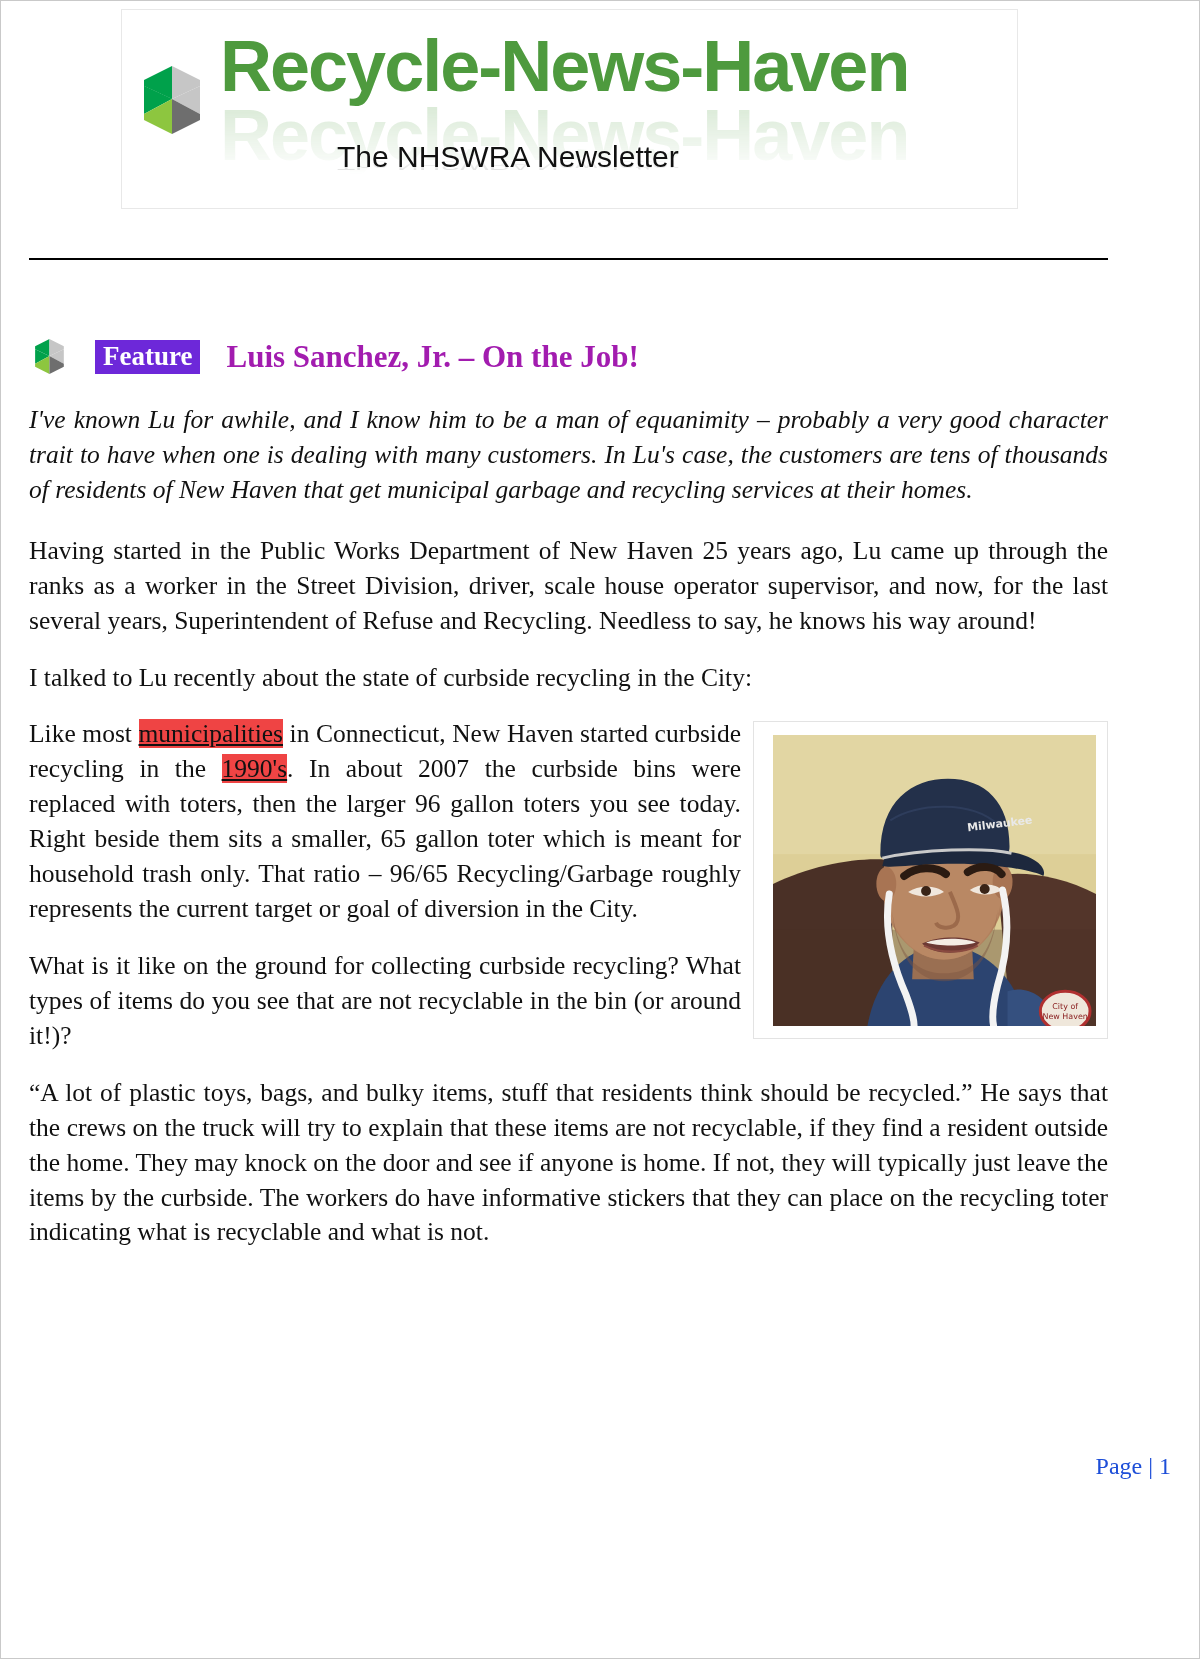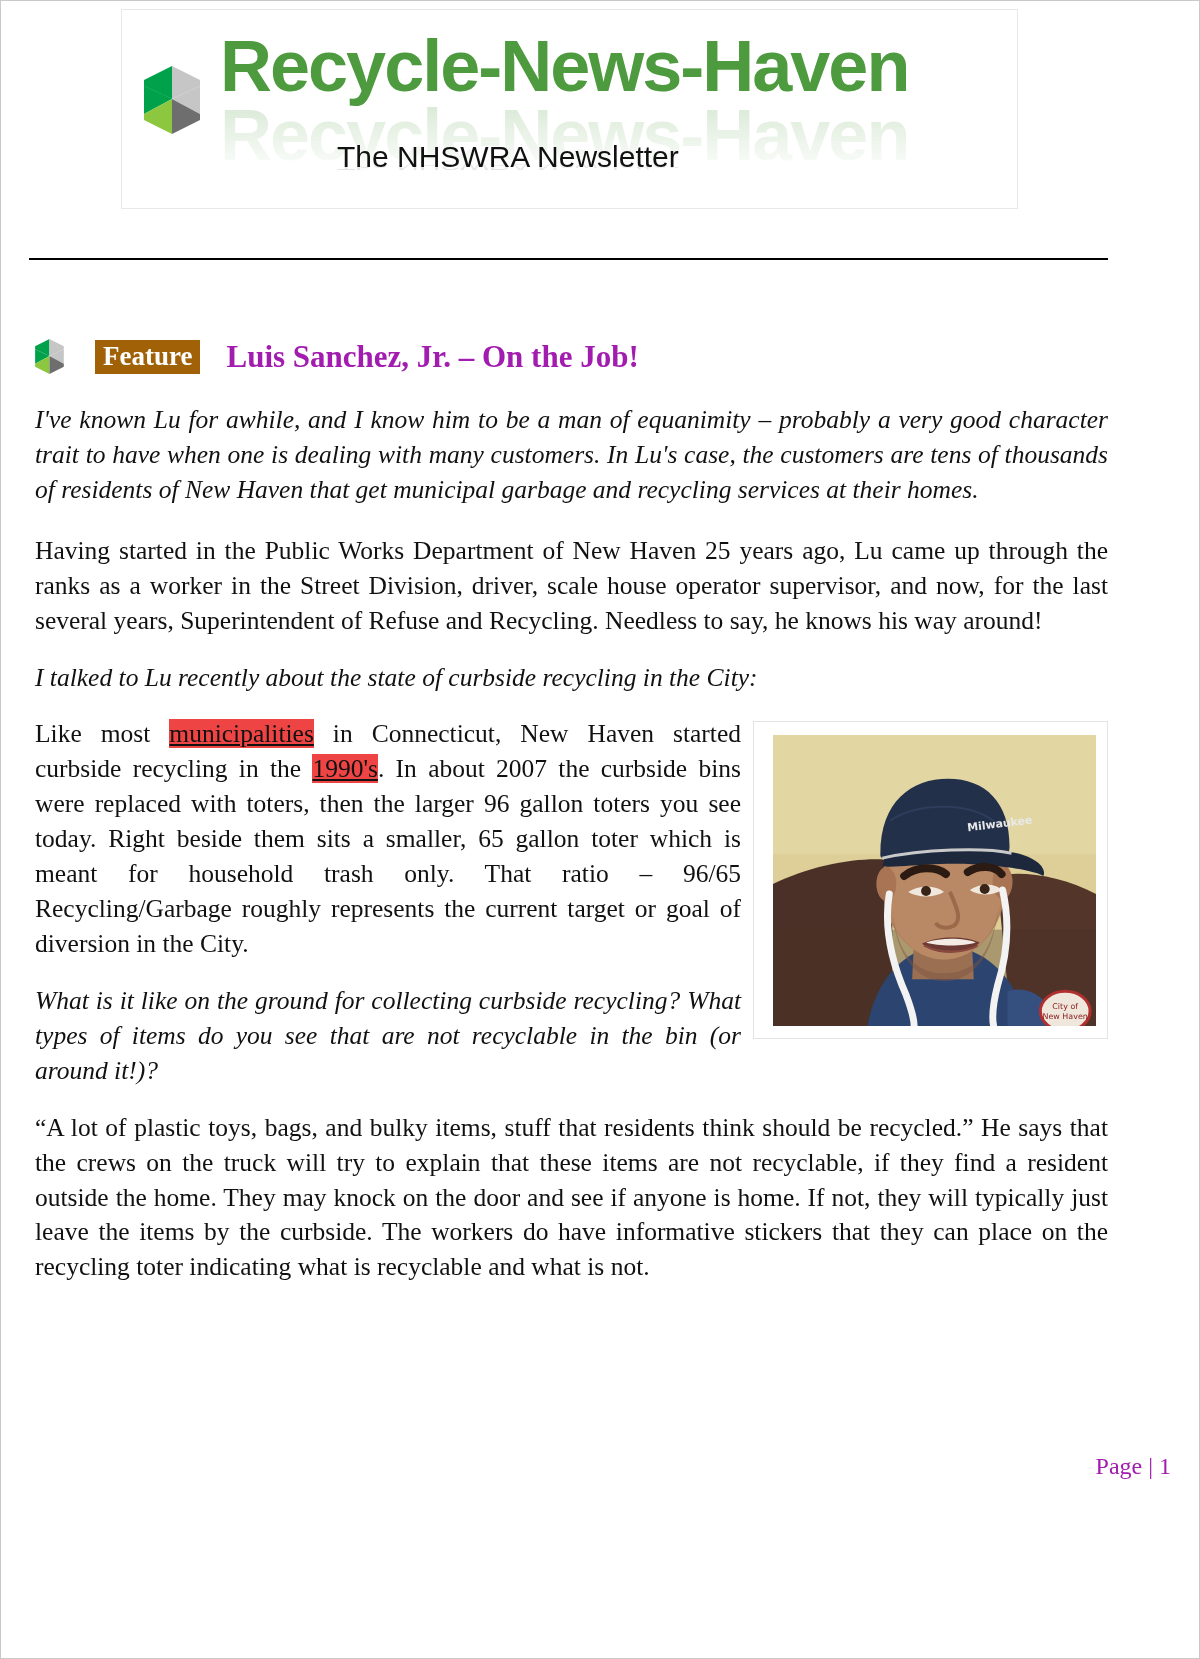--- a/index.html
+++ b/index.html
@@ -121,45 +121,44 @@
     align-items: center;
     margin-bottom: 26px;
   }
   .feature-logo {
     width: 44px;
     height: 40px;
     flex: 0 0 auto;
     margin-right: 22px;
   }
   .feature-tag {
-    background: #a16207;
+    background: #6d28d9;
     color: #ffffff;
     font-weight: bold;
     font-size: 27px;
     line-height: 1.05;
     padding: 2px 8px 3px 8px;
     white-space: nowrap;
   }
   .feature-title {
     font-weight: bold;
     font-size: 31px;
     color: #a21caf;
     margin-left: 26px;
     white-space: nowrap;
   }
 
   p.body {
     font-size: 25.5px;
     line-height: 1.37;
     color: #111111;
     text-align: justify;
-    margin: 0 0 22px 6px;
+    margin: 0 0 22px 0;
   }
   p.body.italic {
-    font-style: italic;
   }
   p.body.lead {
     font-style: italic;
     margin-bottom: 26px;
   }
   p.last { margin-bottom: 0; }
 
   .hl { background: #ef4444; text-decoration: underline; }
 
   
@@ -182,21 +181,21 @@
     background: #d9c88a;
   }
   .photo svg { display: block; width: 100%; height: 100%; }
 
   
   .footer {
     position: absolute;
     right: 28px;
     top: 1452px;
     font-size: 24px;
-    color: #a21caf;
+    color: #1d4ed8;
   }
 </style>
 </head>
 <body>
 
 <div class="page">
 
   <div class="masthead">
     <div class="masthead-row">
       <span class="logo-mark">

